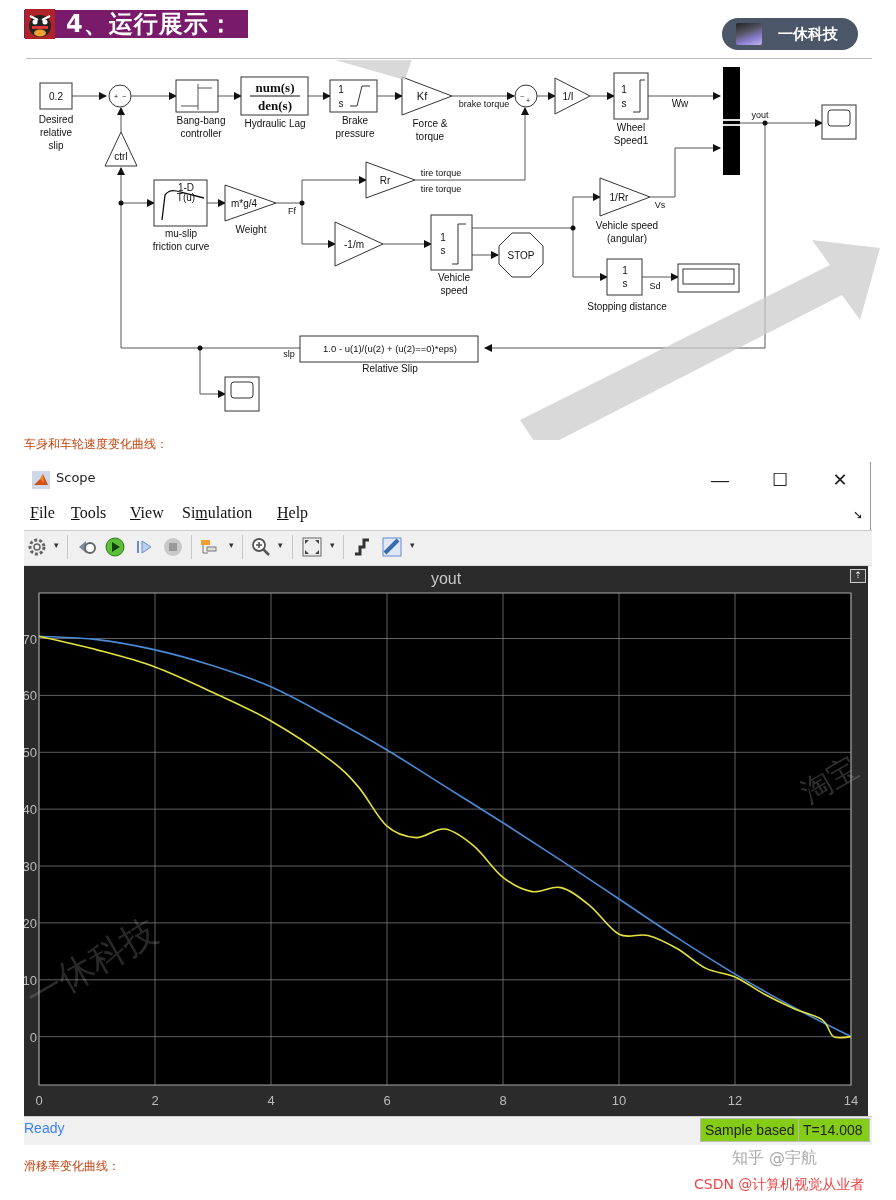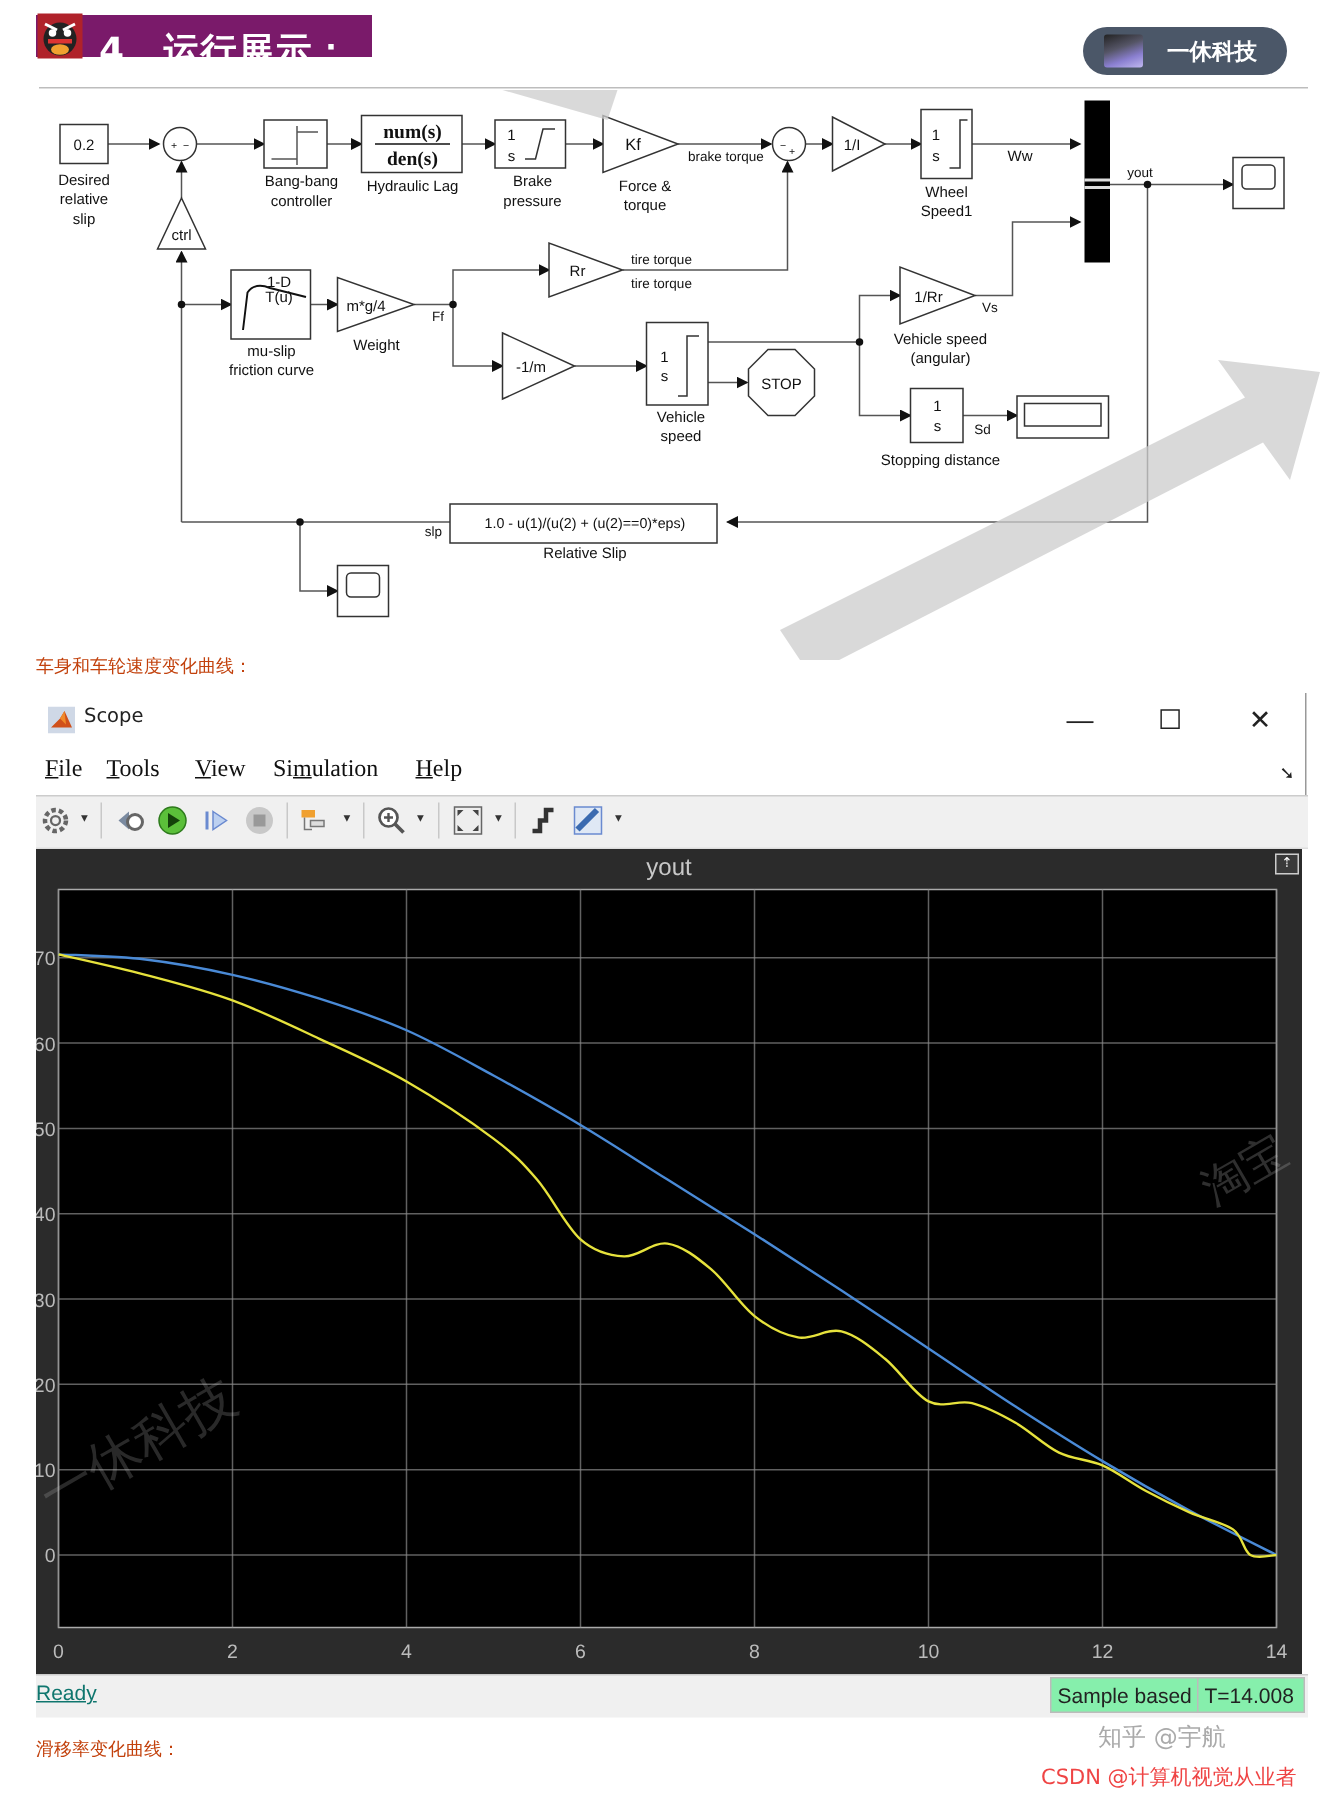--- a/index.html
+++ b/index.html
@@ -1,41 +1,41 @@
 <!DOCTYPE html>
 <html><head>
 <meta charset="utf-8">
 <style>
   html,body{margin:0;padding:0;}
   body{width:896px;height:1200px;position:relative;background:#fff;overflow:hidden;font-family:"Liberation Sans",sans-serif;}
   .abs{position:absolute;}
   .hdr-bar{left:24px;top:10px;width:224px;height:28px;background:#7a1a6a;}
   .hdr-icon{left:24px;top:8px;width:32px;height:32px;}
-  .hdr-title{left:66px;top:8px;font-size:24px;font-weight:bold;color:#fff;font-family:"DejaVu Sans",sans-serif;line-height:32px;letter-spacing:1px;margin-top:10px;}
+  .hdr-title{left:66px;top:8px;font-size:24px;font-weight:bold;color:#fff;font-family:"DejaVu Sans",sans-serif;line-height:32px;letter-spacing:1px;}
   .badge{left:722px;top:18px;width:136px;height:32px;border-radius:16px;background:#4b5768;}
   .badge-img{left:736px;top:23px;width:26px;height:22px;background:linear-gradient(160deg,#222 0%,#556 40%,#8a7fd0 70%,#c0b8f0 100%);border-radius:2px;}
   .badge-text{left:778px;top:18px;line-height:32px;color:#fff;font-weight:bold;font-size:15px;font-family:"DejaVu Sans",sans-serif;}
   .rule{left:26px;top:58px;width:846px;height:1px;background:#bdbdbd;}
   .section-title{font-size:12px;font-weight:normal;color:#c2410c;font-family:"DejaVu Sans",sans-serif;}
   .diagram{left:0;top:60px;width:896px;height:380px;}
   .titlebar{left:24px;top:462px;width:848px;height:38px;background:#fff;}
   .scope-icon{left:32px;top:471px;width:18px;height:18px;}
   .scope-title{left:56px;top:470px;font-size:13px;color:#222;font-family:"DejaVu Sans",sans-serif;}
   .winbtn{top:466px;width:40px;height:28px;display:flex;align-items:center;justify-content:center;color:#222;font-size:18px;}
   .menu-item{position:absolute;top:504px;font-size:16px;color:#111;font-family:Liberation Serif, serif;}
   .menu-item u{text-decoration:underline;}
   .toolbar{left:24px;top:530px;width:848px;height:34px;background:#f0f0f0;border-top:1px solid #ccc;border-bottom:1px solid #ddd;}
   .tb{position:absolute;top:536px;height:22px;display:flex;align-items:center;justify-content:center;}
   .tbsep{position:absolute;top:535px;width:1px;height:24px;background:#c8c8c8;}
   .caret{position:absolute;top:540px;font-size:9px;color:#333;}
   .plot-bg{left:24px;top:566px;width:844px;height:550px;background:#2b2b2b;}
   .plot-title{left:24px;top:570px;width:844px;text-align:center;color:#c8c8c8;font-size:16px;}
   .status{left:24px;top:1116px;width:848px;height:28px;background:#f0f0f0;border-top:1px solid #ccc;}
-  .status-text{left:24px;top:1120px;font-size:14px;color:#0f766e;text-decoration:underline;}
-  .status-box{top:1118px;height:22px;border:1px solid #bbb;font-size:14px;color:#222;line-height:22px;padding:0 4px;background:#86efac;}
+  .status-text{left:24px;top:1120px;font-size:14px;color:#3b82f6;}
+  .status-box{top:1118px;height:22px;border:1px solid #bbb;font-size:14px;color:#222;line-height:22px;padding:0 4px;background:#84cc16;}
   .wm{color:#bbb;font-family:"DejaVu Sans",sans-serif;}
 </style>
 </head>
 <body>
 
 <div class="abs hdr-bar"></div>
 <svg class="abs hdr-icon" viewBox="0 0 32 32">
   <rect x="1" y="1" width="30" height="30" fill="#b0222a"></rect>
   <circle cx="16" cy="18" r="11" fill="#222"></circle>
   <path d="M6 8 L14 12 M26 8 L18 12" stroke="#fff" stroke-width="2"></path>

